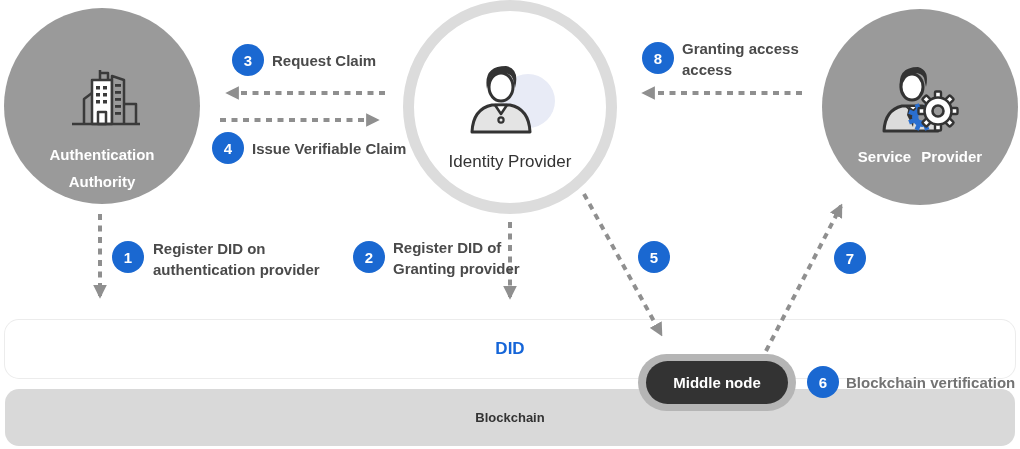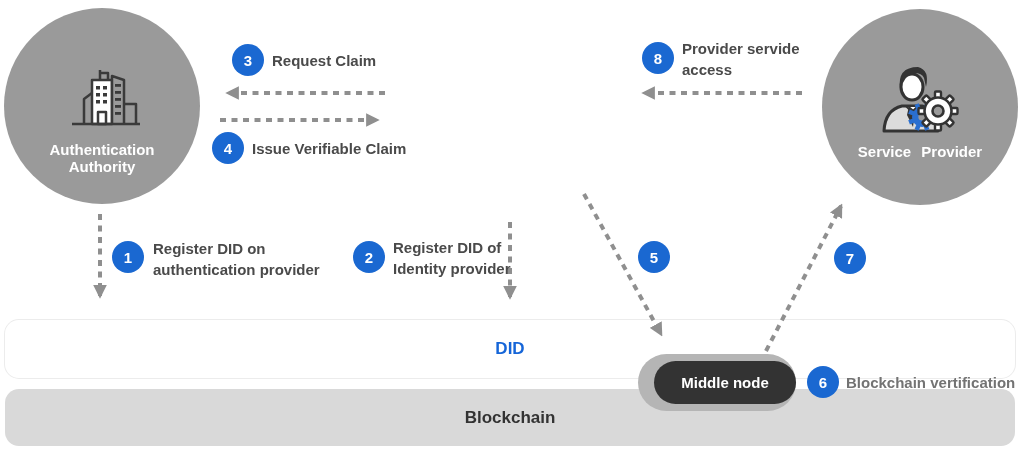--- a/index.html
+++ b/index.html
@@ -4,21 +4,21 @@
 <style>
   html,body{margin:0;padding:0;background:#fff;}
   .canvas{position:relative;width:1020px;height:449px;background:#fff;
           font-family:"Liberation Sans",sans-serif;overflow:hidden;}
 
   
   .actor{position:absolute;border-radius:50%;display:flex;flex-direction:column;
          align-items:center;justify-content:flex-start;}
   .actor-gray{background:#9a9a9a;}
   .actor-label{font-size:15px;font-weight:bold;color:#fff;text-align:center;
-               line-height:17px;}
+               line-height:27px;}
   .aa{left:4px;top:8px;width:196px;height:196px;}
   .aa .actor-label{position:absolute;top:133px;width:150px;left:23px;}
   .aa .icon-wrap{position:absolute;top:58px;left:66px;}
   .idp{left:403px;top:0px;width:192px;height:192px;background:#fff;
        border:11px solid #dcdcdc;}
   .idp .actor-label{position:absolute;top:137px;width:100%;left:0;
         color:#333;font-weight:400;font-size:17px;}
   .idp .icon-wrap{position:absolute;top:50px;left:48px;}
   .sp{left:822px;top:9px;width:196px;height:196px;}
   .sp .actor-label{position:absolute;top:134px;width:100%;left:0;word-spacing:6px;}
@@ -30,26 +30,26 @@
          justify-content:center;z-index:6;}
   .step-label{position:absolute;font-size:15px;font-weight:600;color:#4a4a4a;
               line-height:21px;z-index:6;}
 
   
   .bar{position:absolute;left:5px;width:1010px;border-radius:14px;
        display:flex;align-items:center;justify-content:center;}
   .bar-did{top:320px;height:58px;background:#fff;box-shadow:0 0 0 1px #ececec;}
   .bar-did .bar-label{color:#1565d8;font-size:17px;font-weight:bold;text-align:center;}
   .bar-chain{top:389px;height:57px;background:#d9d9d9;}
-  .bar-chain .bar-label{color:#333;font-size:17px;font-weight:bold;}
+  .bar-chain .bar-label{color:#333;font-size:13px;font-weight:bold;}
 
   
   .middle-node-outer{position:absolute;left:638px;top:354px;width:158px;height:57px;
        background:#b5b5b5;border-radius:29px;display:flex;align-items:center;
-       justify-content:flex-end;z-index:5;}
+       justify-content:center;z-index:5;}
   .middle-node-inner{width:142px;height:43px;background:#333;border-radius:22px;
        display:flex;align-items:center;justify-content:center;}
   .middle-node-inner span{color:#fff;font-size:15px;font-weight:bold;}
 
   .arrow-layer{position:absolute;left:0;top:0;z-index:4;pointer-events:none;}
 </style>
 </head>
 <body>
 
 <div class="canvas">
@@ -92,20 +92,33 @@
           <rect x="45" y="32" width="6" height="2.8"></rect>
             <rect x="45" y="39" width="6" height="2.8"></rect>
           <rect x="45" y="46" width="6" height="2.8"></rect>
         </g>
         <path d="M2 58 H70"></path>
       </svg>
     </div>
     <div class="actor-label">Authentication Authority</div>
   </div>
 
+  <div class="actor idp">
+    <div class="icon-wrap">
+      <svg width="96" height="74" viewBox="0 0 96 74">
+        <circle cx="66" cy="40" r="27" fill="#e8ebf6"></circle>
+        <path d="M10 71 Q11 48 30 44 L48 44 Q67 48 68 71 Z" fill="#e4e4e4" stroke="#333" stroke-width="3" stroke-linejoin="round"></path>
+        <path d="M33 44 L39 53 L45 44 Z" fill="#ffffff" stroke="#333" stroke-width="2.5" stroke-linejoin="round"></path>
+        <ellipse cx="39" cy="26" rx="12" ry="14" fill="#ffffff" stroke="#333" stroke-width="3"></ellipse>
+        <path d="M25 28 Q21 5 44 5 Q58 8 53 27 L51 18 Q49 12 41 12 Q29 11 27 21 Z" fill="#333"></path>
+        <circle cx="39" cy="59" r="2.6" fill="none" stroke="#333" stroke-width="2.2"></circle>
+      </svg>
+    </div>
+    <div class="actor-label">Identity Provider</div>
+  </div>
 
   <div class="actor actor-gray sp">
     <div class="icon-wrap">
       <svg width="84" height="76" viewBox="0 0 84 76">
         <path d="M6 72 Q7 51 24 47 L44 47 Q58 50 60 72 Z" fill="#dcdcdc" stroke="#333" stroke-width="3" stroke-linejoin="round"></path>
         <path d="M28 47 L34 53 L40 47 Z" fill="#ffffff" stroke="#333" stroke-width="2"></path>
         <path d="M31 47 L37 52 L35 68 L29 56 Z" fill="#333"></path>
         <ellipse cx="34" cy="28" rx="11" ry="13" fill="#ffffff" stroke="#333" stroke-width="3"></ellipse>
         <path d="M22 30 Q19 8 40 8 Q52 11 48 28 L46 19 Q44 14 36 14 Q25 14 24 23 Z" fill="#333"></path>
 
@@ -140,37 +153,37 @@
         </g>
       </svg>
     </div>
     <div class="actor-label">Service Provider</div>
   </div>
 
   <div class="badge" style="left:112px;top:241px">1</div>
   <div class="step-label" style="left:153px;top:238px;width:180px">Register DID on authentication provider</div>
 
   <div class="badge" style="left:353px;top:241px">2</div>
-  <div class="step-label" style="left:393px;top:237px;width:130px">Register DID of Identity provider</div>
+  <div class="step-label" style="left:393px;top:237px;width:130px">Register DID of Granting provider</div>
 
   <div class="badge" style="left:232px;top:44px">3</div>
   <div class="step-label" style="left:272px;top:50px">Request Claim</div>
 
   <div class="badge" style="left:212px;top:132px">4</div>
   <div class="step-label" style="left:252px;top:138px">Issue Verifiable Claim</div>
 
   <div class="badge" style="left:638px;top:241px">5</div>
 
   <div class="badge" style="left:807px;top:366px">6</div>
   <div class="step-label" style="left:846px;top:372px;color:#737373;font-weight:bold">Blockchain vertification</div>
 
   <div class="badge" style="left:834px;top:242px">7</div>
 
   <div class="badge" style="left:642px;top:42px">8</div>
-  <div class="step-label" style="left:682px;top:38px;width:125px">Provider servide access</div>
+  <div class="step-label" style="left:682px;top:38px;width:125px">Granting access access</div>
 
   <div class="bar bar-did">
     <span class="bar-label">DID</span>
   </div>
 
   <div class="bar bar-chain">
     <span class="bar-label">Blockchain</span>
   </div>
 
   <div class="middle-node-outer">

